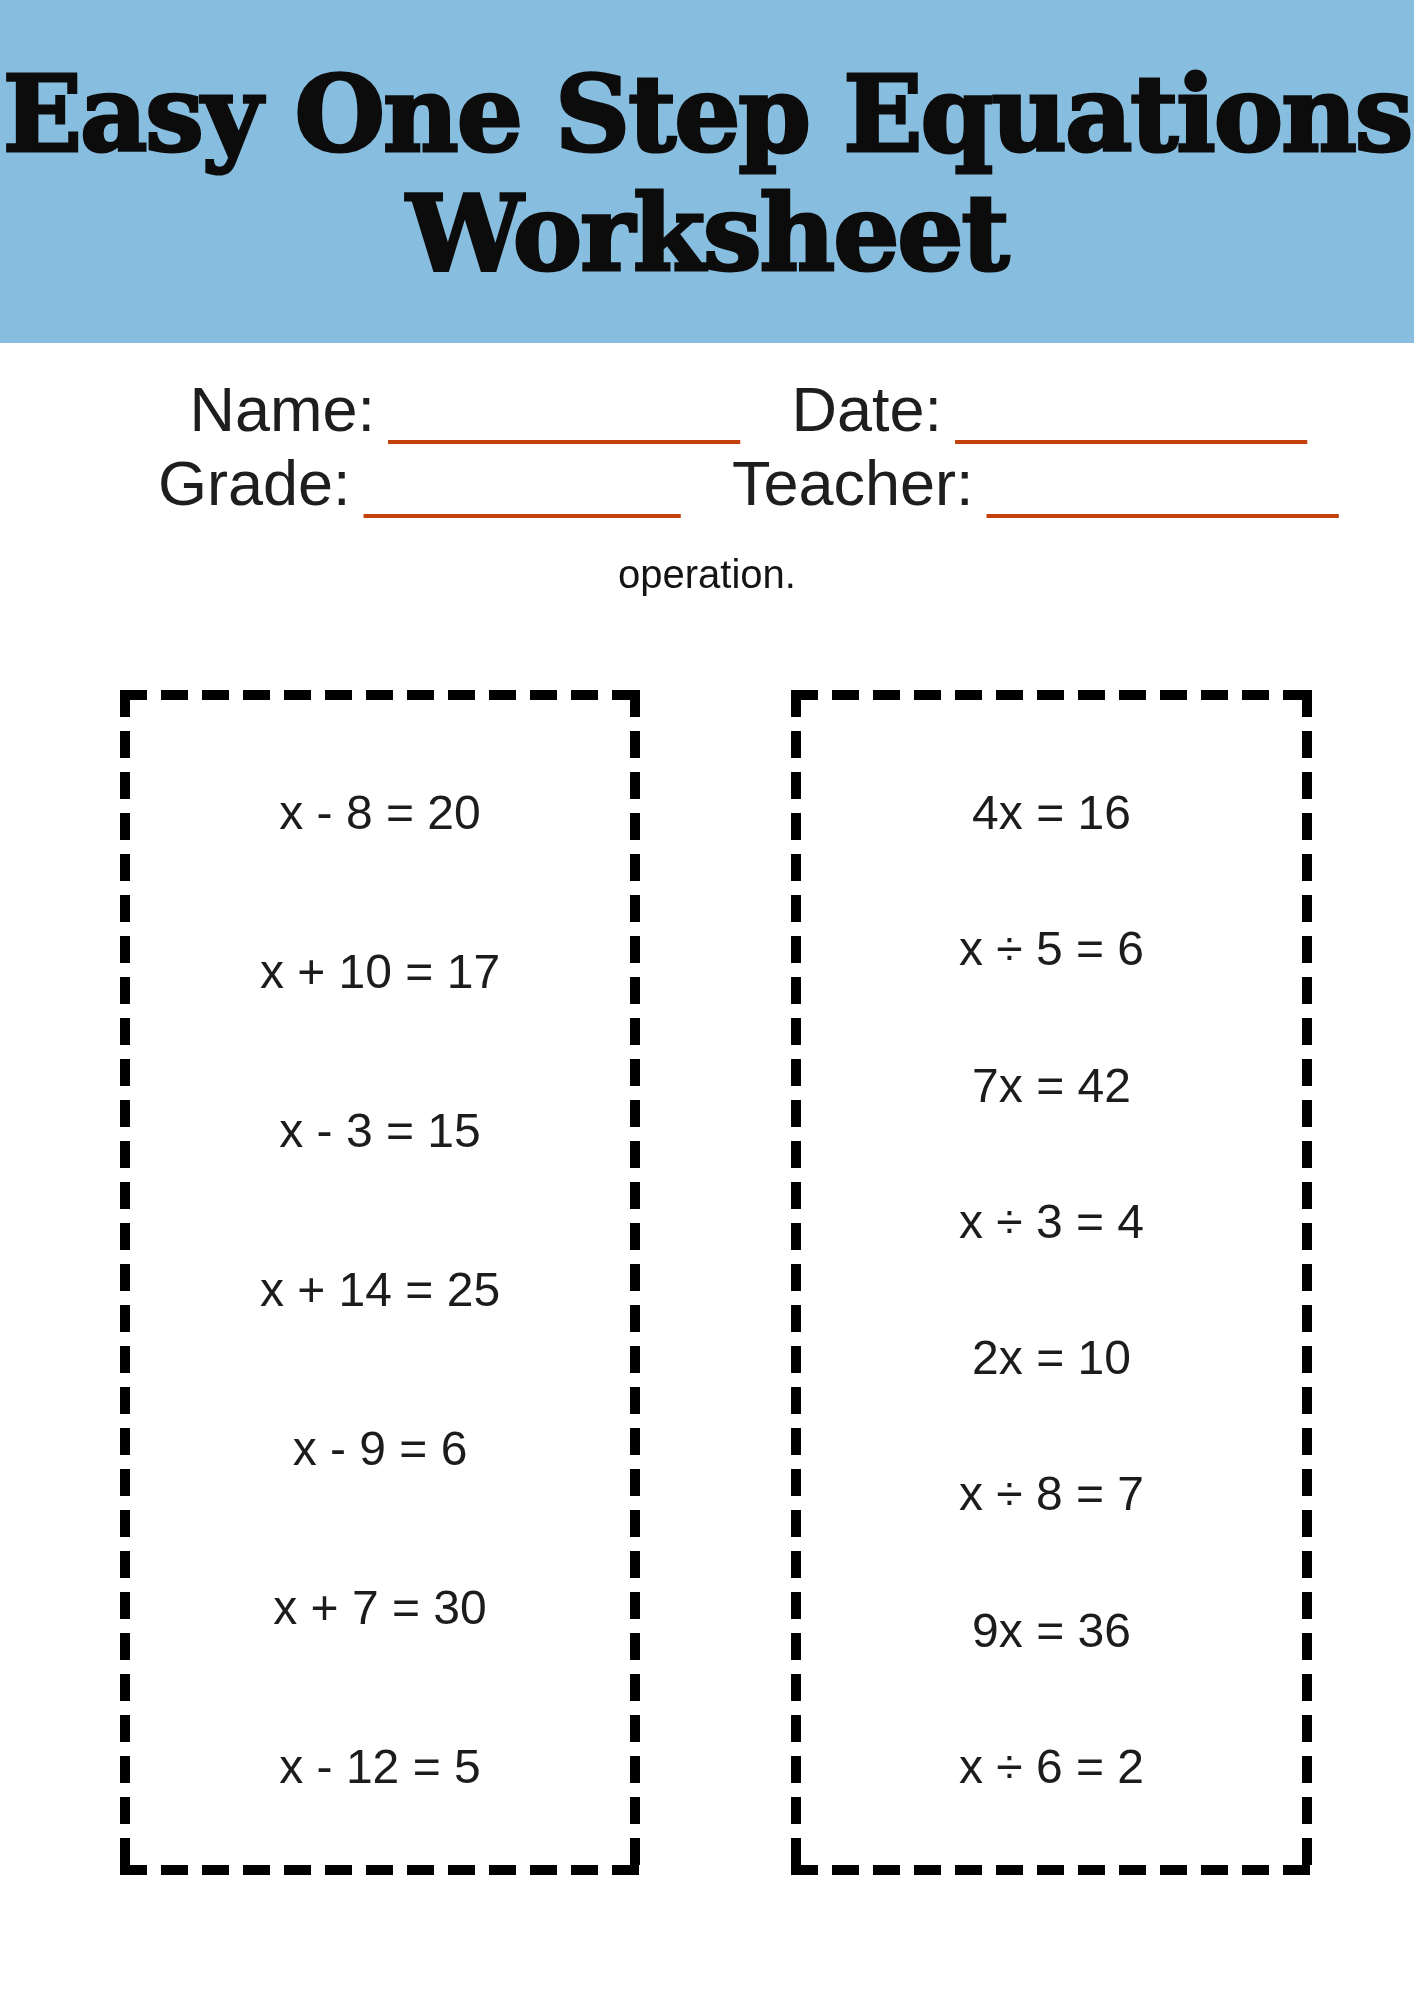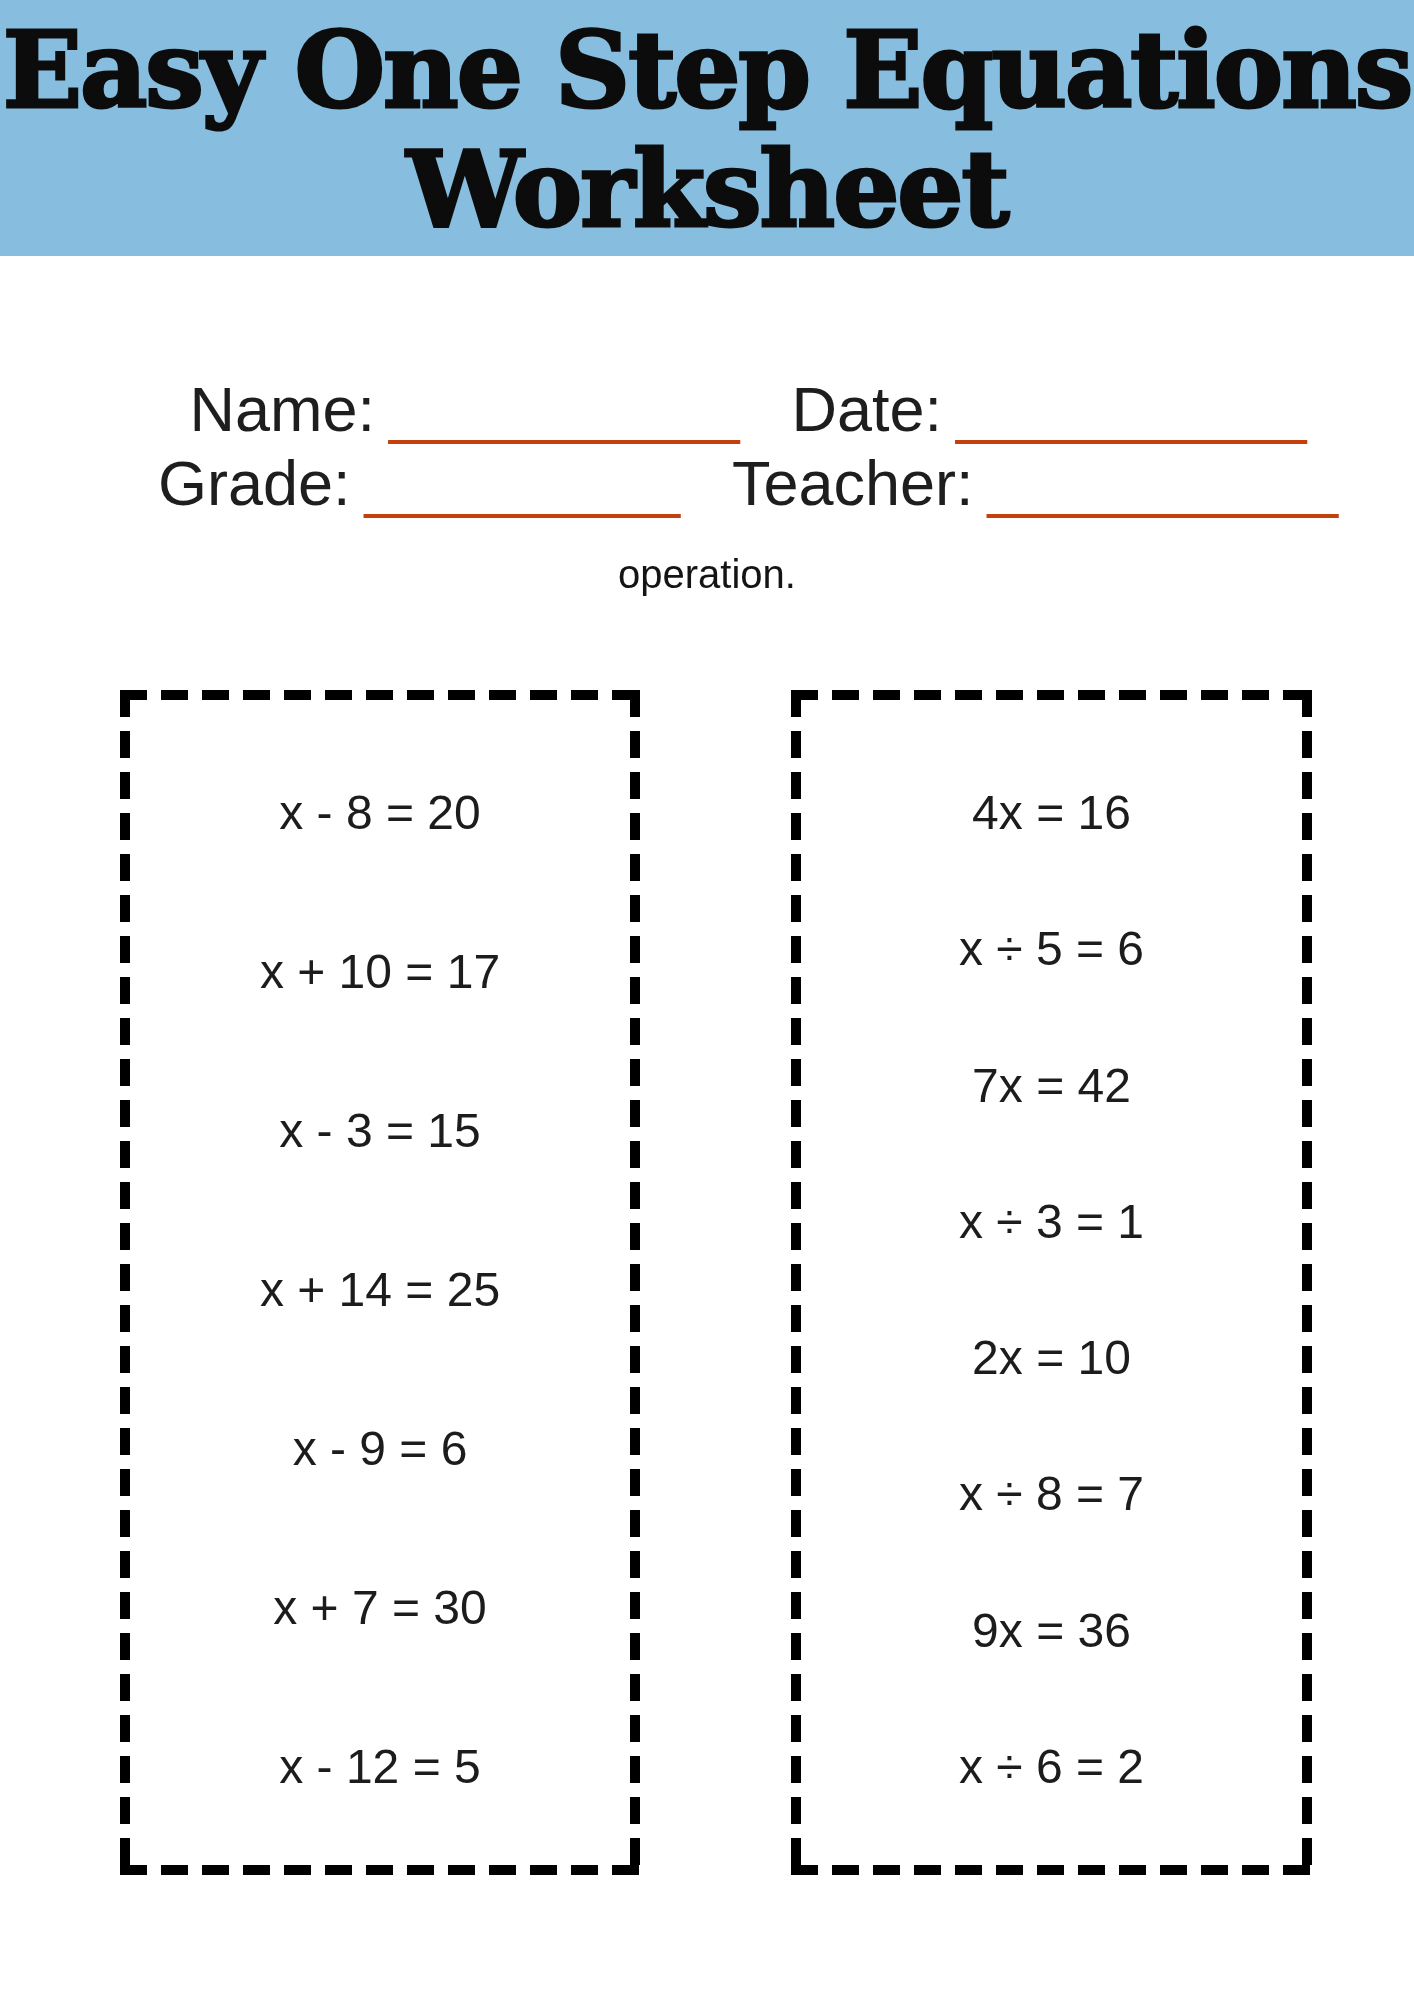--- a/index.html
+++ b/index.html
@@ -9,21 +9,21 @@
     margin:0 auto;
     background:#ffffff;
     font-family:"Liberation Sans", sans-serif;
     color:#1b1b1b;
     overflow:hidden;
   }
 
   
   .header {
     position:absolute; top:0; left:0;
-    width:100%; height:256px;
+    width:100%; height:343px;
     background:#87BEDF;
     display:flex; flex-direction:column;
     align-items:center; justify-content:center;
     padding-top:6px; box-sizing:border-box;
   }
   .title {
     font-family:"DejaVu Serif", serif;
     font-weight:900;
     font-size:104px;
     line-height:1.14;
@@ -125,20 +125,20 @@
     <div class="equation">x + 14 = 25</div>
     <div class="equation">x - 9 = 6</div>
     <div class="equation">x + 7 = 30</div>
     <div class="equation">x - 12 = 5</div>
   </div>
 
   <div class="box box-right">
     <div class="equation">4x = 16</div>
     <div class="equation">x ÷ 5 = 6</div>
     <div class="equation">7x = 42</div>
-    <div class="equation">x ÷ 3 = 1</div>
+    <div class="equation">x ÷ 3 = 4</div>
     <div class="equation">2x = 10</div>
     <div class="equation">x ÷ 8 = 7</div>
     <div class="equation">9x = 36</div>
     <div class="equation">x ÷ 6 = 2</div>
   </div>
 
 </div>
 
 </body></html>

